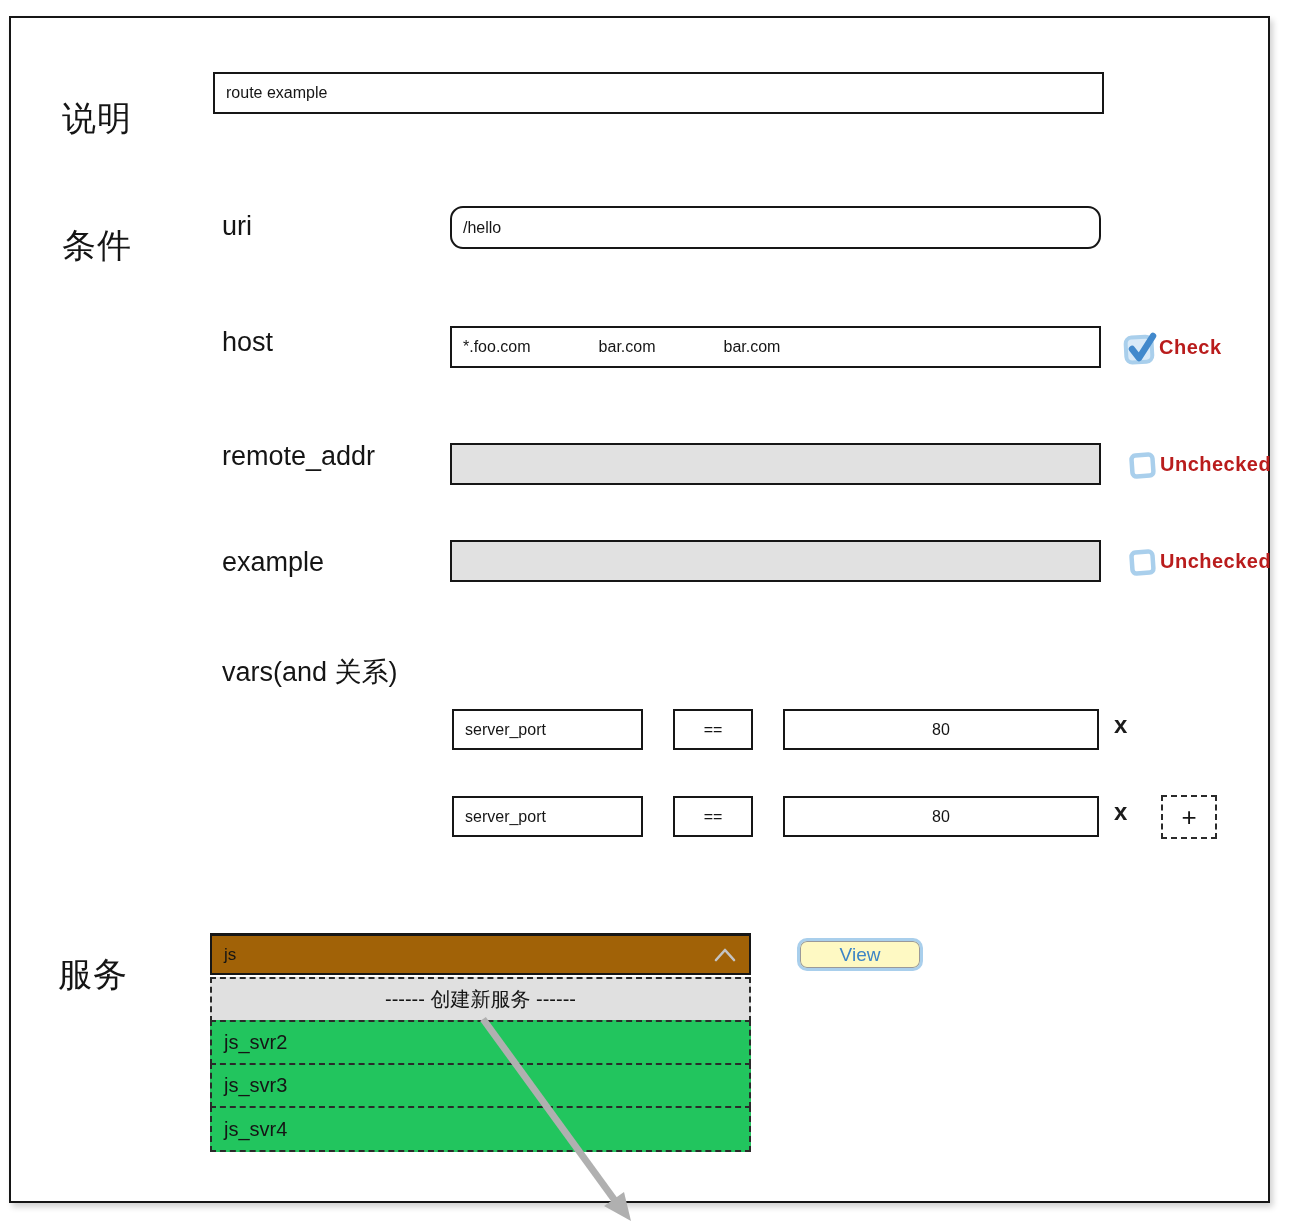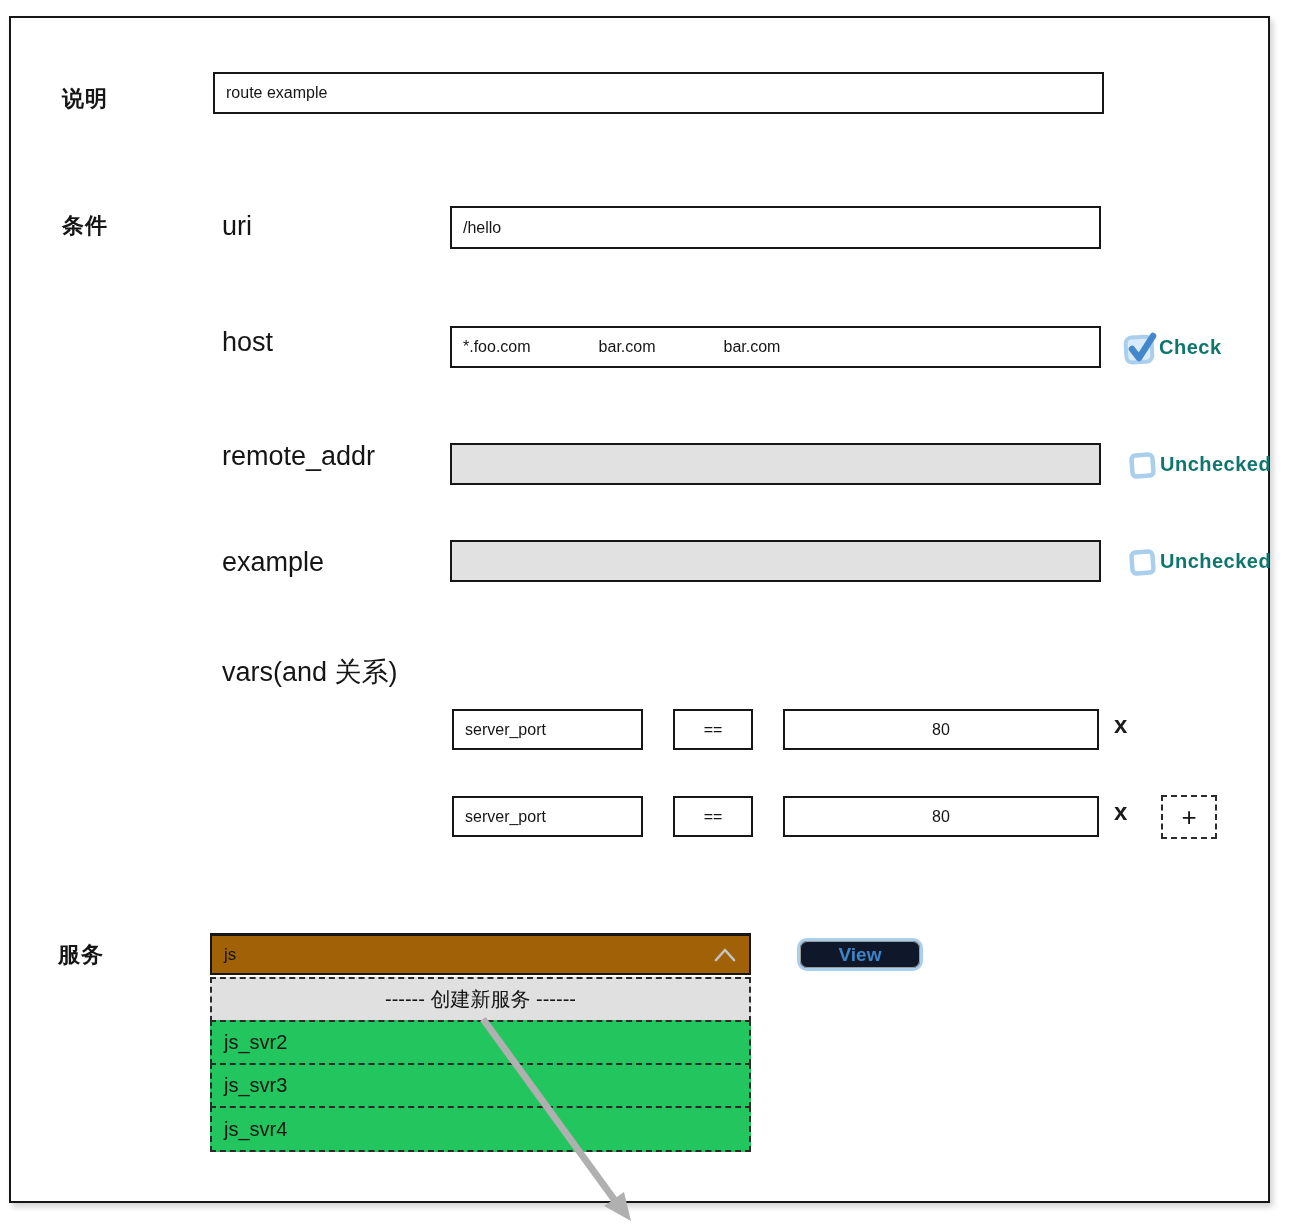--- a/index.html
+++ b/index.html
@@ -13,38 +13,38 @@
   }
   .abs { position: absolute; }
 
   .frame {
     left: 9px; top: 16px; width: 1261px; height: 1187px;
     border: 2px solid #161616;
     box-shadow: 3px 4px 6px rgba(0,0,0,0.18);
     background: #ffffff;
   }
 
-  .cn-label { font-size: 22px; font-weight: 700; letter-spacing: 1px; }
+  .cn-label { font-size: 34px; font-weight: 400; letter-spacing: 1px; margin-top: 12px; }
   .en-label { font-size: 27px; font-weight: 400; }
 
   .input-box {
     border: 2px solid #161616;
     background: #ffffff;
     display: flex; align-items: center;
     font-size: 16px;
     padding-left: 11px;
   }
   .input-box.disabled { background: #e1e1e1; }
   .input-box.centered { justify-content: center; padding-left: 0; }
 
   .host-values { display: flex; gap: 68px; }
 
   .blue-label {
     font-size: 20px; font-weight: 700;
-    color: #0f766e;
+    color: #b91c1c;
     letter-spacing: 0.5px;
   }
 
   .remove-x { font-size: 24px; font-weight: 700; color: #1b1b1b; }
 
   .add-btn {
     border: 2px dashed #2a2a2a;
     background: #ffffff;
     display: flex; align-items: center; justify-content: center;
     font-size: 26px; font-weight: 400;
@@ -58,23 +58,23 @@
     display: flex; align-items: center;
     font-size: 17px;
     padding: 0 12px;
   }
   .combo .value { flex: 1; }
 
   .view-btn {
     border: 3px solid #a9cfec;
     border-radius: 10px;
     box-shadow: inset 0 0 0 1px #9a9a9a;
-    background: #0f172a;
+    background: #fef9c3;
     display: flex; align-items: center; justify-content: center;
-    font-size: 19px; font-weight: 700; color: #3d85c6;
+    font-size: 19px; font-weight: 400; color: #3d85c6;
     cursor: pointer;
   }
 
   .dd-item {
     border: 2px dashed #2a2a2a;
     display: flex; align-items: center;
     font-size: 20px;
     background: #22c55e;
     padding-left: 12px;
   }
@@ -93,21 +93,21 @@
 <div class="abs frame"></div>
 
 <div class="abs cn-label" style="left:62px; top:84px;">说明</div>
 <div class="abs input-box" style="left:213px; top:72px; width:891px; height:42px;">
   <span>route example</span>
 </div>
 
 <div class="abs cn-label" style="left:62px; top:211px;">条件</div>
 
 <div class="abs en-label" style="left:222px; top:211px;">uri</div>
-<div class="abs input-box" style="left:450px; top:206px; width:651px; height:43px;">
+<div class="abs input-box" style="left:450px; top:206px; width:651px; height:43px;border-radius:13px;">
   <span>/hello</span>
 </div>
 
 <div class="abs en-label" style="left:222px; top:327px;">host</div>
 <div class="abs input-box" style="left:450px; top:326px; width:651px; height:42px;">
   <span class="host-values">
     <span>*.foo.com</span>
     <span>bar.com</span>
     <span>bar.com</span>
   </span>

